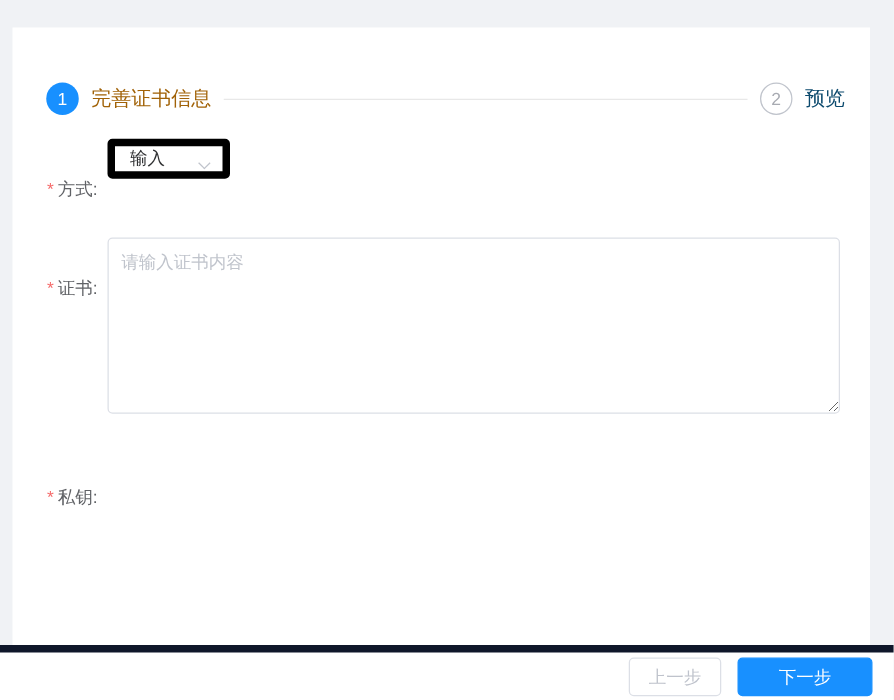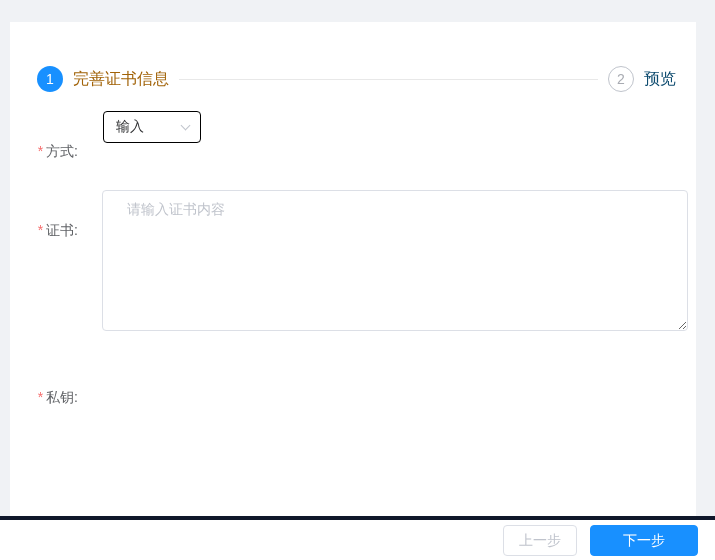--- a/index.html
+++ b/index.html
@@ -42,46 +42,46 @@
   .label-col{
     width:76px;box-sizing:border-box;flex:none;
     text-align:right;padding-right:8px;
     font-size:14px;color:#606266;line-height:32px;
     white-space:nowrap;
     margin-top:24px;
   }
   .required-mark{color:#f56c6c;margin-right:3px;font-size:14px;}
   .select-box{
     position:relative;width:98px;height:32px;box-sizing:border-box;
-    border:1px solid #000000;border-radius:4px;background:#fff;
-    display:flex;align-items:center;cursor:pointer;margin-left:17px;
+    border:6px solid #000000;border-radius:4px;background:#fff;
+    display:flex;align-items:center;cursor:pointer;
   }
   .select-value{
     padding-left:12px;font-size:14px;color:#303133;
   }
   .select-arrow{
     position:absolute;right:11px;top:11px;
     width:7px;height:7px;box-sizing:border-box;
     border-right:1px solid #c0c4cc;border-bottom:1px solid #c0c4cc;
     transform:rotate(45deg);transform-origin:center;
     margin-top:-1px;
   }
   textarea.cert-area{
     width:586px;height:141px;box-sizing:border-box;
     border:1px solid #dcdfe6;border-radius:4px;
-    padding:8px 24px;
+    padding:8px 10px;
     font-family:"Liberation Sans","DejaVu Sans",sans-serif;
     font-size:14px;color:#303133;line-height:1.45;
-    resize:both;outline:none;background:#fff;margin-left:16px;
+    resize:both;outline:none;background:#fff;
   }
   textarea.cert-area::placeholder{color:#c0c4cc;opacity:1;}
   
   .footer{
     position:absolute;left:0;top:516px;width:715px;height:44px;
-    box-sizing:border-box;background:#ffffff;border-top:4px solid #0f172a;
+    box-sizing:border-box;background:#ffffff;border-top:6px solid #0f172a;
     display:flex;align-items:center;justify-content:flex-end;
     padding-right:17px;
   }
   .btn{
     height:31px;box-sizing:border-box;border-radius:4px;
     font-size:14px;font-family:inherit;cursor:pointer;
     display:inline-flex;align-items:center;justify-content:center;
     line-height:1;
   }
   .btn-prev{

